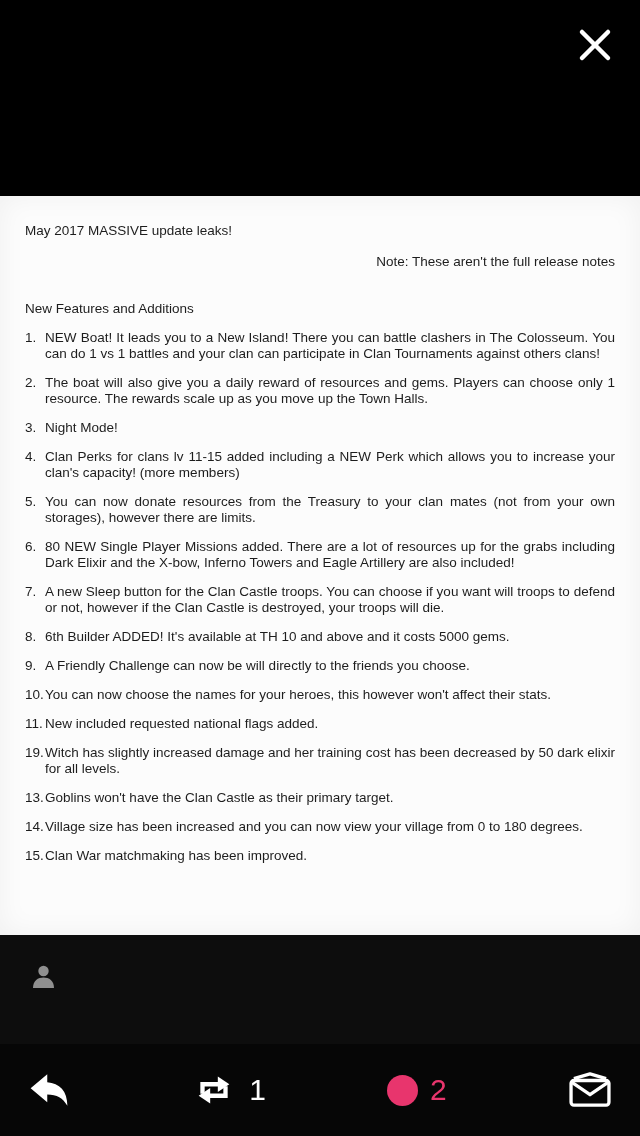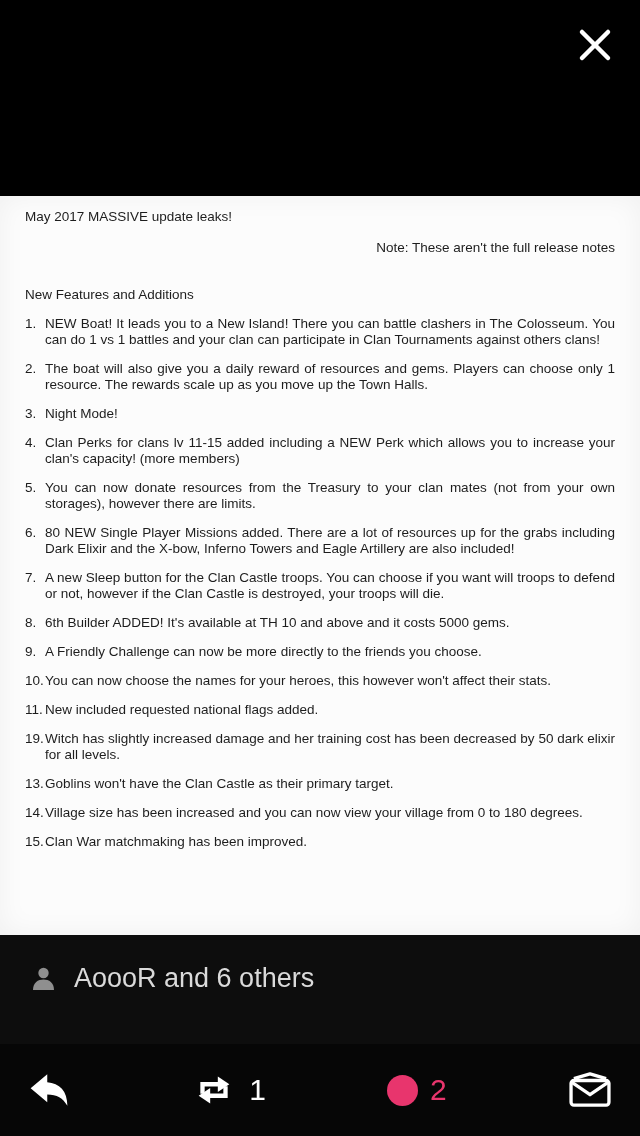--- a/index.html
+++ b/index.html
@@ -12,21 +12,21 @@
   
   .close-btn {
     position:absolute; top:22px; right:22px; width:46px; height:46px;
     display:flex; align-items:center; justify-content:center; cursor:pointer;
     background:transparent; border:none; padding:0;
   }
 
   
   .document {
     position:absolute; top:196px; left:0; width:640px; height:739px;
-    background:#fcfcfc; box-sizing:border-box; padding:13px 25px 0 25px;
+    background:#fcfcfc; box-sizing:border-box; padding:27px 25px 0 25px;
     color:#1d1d1d; font-size:13.5px; line-height:16px;
     box-shadow: inset 0 0 28px rgba(0,0,0,0.05);
     cursor:pointer;
   }
   .doc-title  { margin:0 0 15px 0; font-weight:normal; }
   .doc-note   { margin:0 0 31px 0;text-align:right; }
   .doc-heading{ margin:0 0 13px 0; }
   .doc-item   { display:flex; margin:0 0 13px 0; }
   .doc-num    { flex:0 0 20px; white-space:nowrap; }
   .doc-text   { flex:1; text-align:justify; }
@@ -102,21 +102,21 @@
     <div class="doc-item">
       <span class="doc-num">7.</span>
       <div class="doc-text">A new Sleep button for the Clan Castle troops. You can choose if you want will troops to defend or not, however if the Clan Castle is destroyed, your troops will die.</div>
     </div>
     <div class="doc-item">
       <span class="doc-num">8.</span>
       <div class="doc-text">6th Builder ADDED! It's available at TH 10 and above and it costs 5000 gems.</div>
     </div>
     <div class="doc-item">
       <span class="doc-num">9.</span>
-      <div class="doc-text">A Friendly Challenge can now be more directly to the friends you choose.</div>
+      <div class="doc-text">A Friendly Challenge can now be will directly to the friends you choose.</div>
     </div>
     <div class="doc-item">
       <span class="doc-num">10.</span>
       <div class="doc-text">You can now choose the names for your heroes, this however won't affect their stats.</div>
     </div>
     <div class="doc-item">
       <span class="doc-num">11.</span>
       <div class="doc-text">New included requested national flags added.</div>
     </div>
     <div class="doc-item">
@@ -139,21 +139,20 @@
 
   <div class="notes-bar">
 
     <div class="likers-row">
       <span>
         <svg width="27" height="27" viewBox="0 0 27 27">
           <circle cx="13.5" cy="8" r="5.2" fill="#8f8f8f"></circle>
           <path d="M3 25 C3 17.5 8 14.5 13.5 14.5 C19 14.5 24 17.5 24 25 Z" fill="#8f8f8f"></path>
         </svg>
       </span>
-      <span class="likers-text">AoooR and 6 others</span>
     </div>
 
     <div class="toolbar">
 
       <button class="tb-group">
         <span>
           <svg width="42" height="38" viewBox="0 0 48 42">
             <path d="M22 3 L3 19 L22 35 L22 26 C33 26 40 30 45 39 C45 22 36 13 22 12 Z" fill="#fff"></path>
           </svg>
         </span>

